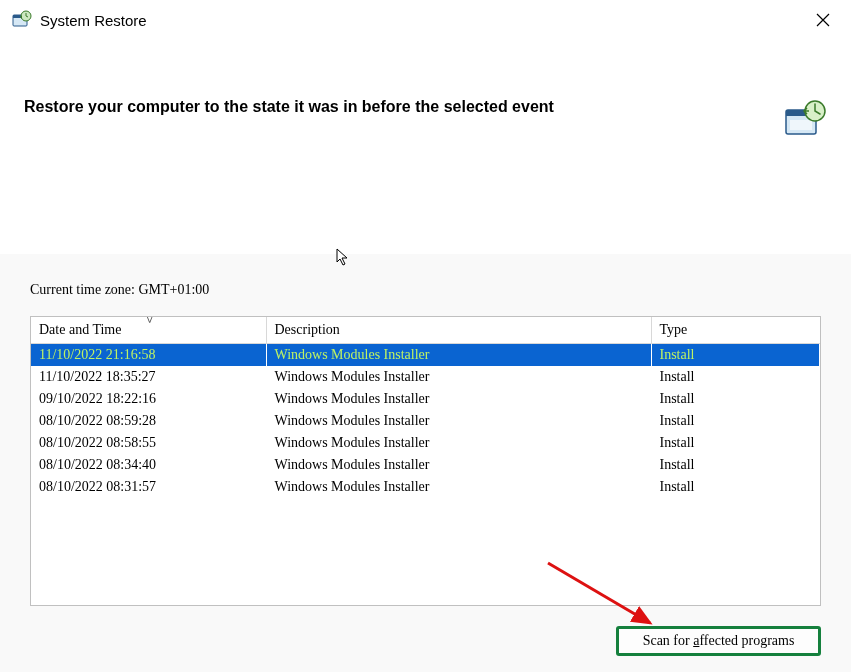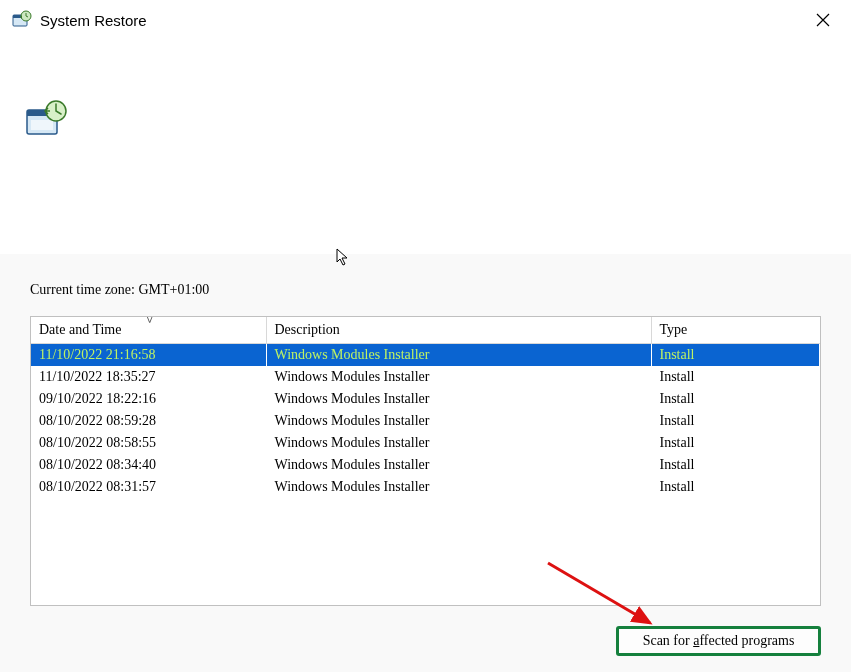--- a/index.html
+++ b/index.html
@@ -66,20 +66,21 @@
     </span>
     <span class="title">System Restore</span>
     <span class="close">
       <svg viewBox="0 0 14 14">
           <path d="M1 1 L13 13 M13 1 L1 13" stroke="#000" stroke-width="1.2" fill="none"></path>
         </svg>
     </span>
   </div>
 
   <div class="header">
+    <div class="heading">Restore your computer to the state it was in before the selected event</div>
     <div class="big-icon">
       <svg viewBox="0 0 44 44">
           <rect x="3" y="12" width="30" height="24" rx="2" fill="#d6e8f5" stroke="#2a5a8a" stroke-width="1.5"></rect>
           <rect x="3" y="12" width="30" height="6" fill="#2a5a8a"></rect>
           <rect x="7" y="22" width="22" height="10" fill="#fff" opacity="0.6"></rect>
           <circle cx="32" cy="13" r="10" fill="#d8f0c8" stroke="#3a7a2a" stroke-width="1.5"></circle>
           <path d="M32 6 v7 l5 3" stroke="#3a7a2a" stroke-width="1.5" fill="none" stroke-linecap="round"></path>
           <path d="M24 10 l-3 3 l3 3 M21 13 h5" stroke="#3a7a2a" stroke-width="1.5" fill="none"></path>
         </svg>
     </div>

